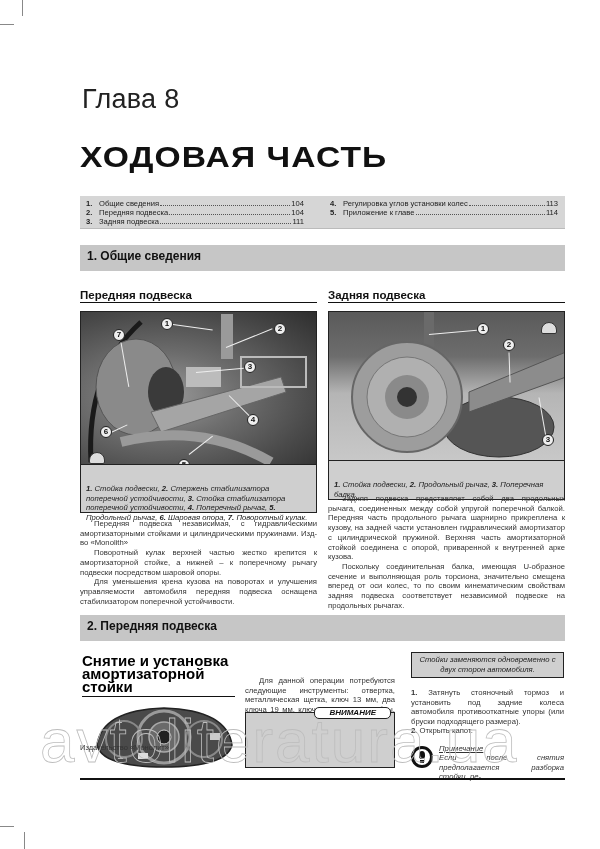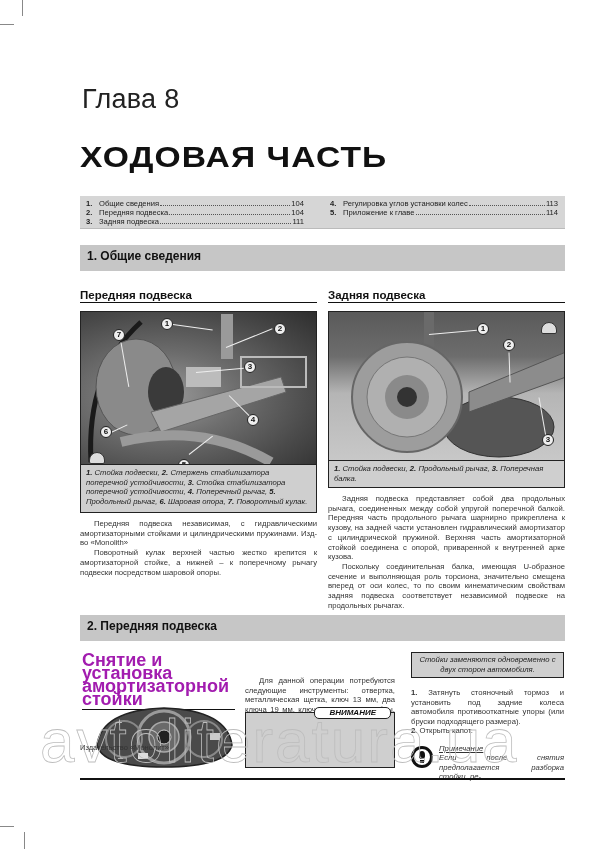--- a/index.html
+++ b/index.html
@@ -32,31 +32,31 @@
 
     .photo { position: absolute; border: 1.5px solid #222; overflow: hidden; }
     #front-photo { left: 80px; top: 311px; width: 237px; height: 154px;
       background: radial-gradient(ellipse at 35% 55%, #9a9a9a 0%, #6e6e6e 35%, #4a4a4a 70%, #2e2e2e 100%); }
     #rear-photo { left: 328px; top: 311px; width: 237px; height: 150px;
       background: linear-gradient(180deg, #5a5a5a 0%, #6d6d6d 30%, #b5b5b5 55%, #c8c8c8 100%); }
 
     .callout { position: absolute; width: 12px; height: 12px; border-radius: 50%; background: #eee; border: 1px solid #222; font-size: 8px; font-weight: bold; line-height: 10px; text-align: center; color: #111; }
     .leader { position: absolute; height: 1px; background: #eee; transform-origin: left center; }
 
-    .caption { position: absolute; background: #cfcfcf; border: 1.5px solid #222; border-top: none; font-size: 7.7px; font-style: italic; line-height: 9.6px; padding: 3px 5px; color: #222; }
+    .caption { position: absolute; background: #cfcfcf; border: 1.5px solid #222; border-top: none; font-size: 7.7px; font-style: italic; line-height: 9.6px; padding: 19px 5px; color: #222; }
     .caption b { font-style: italic; }
     #front-caption { left: 80px; top: 465px; width: 237px; height: 48px; }
     #rear-caption { left: 328px; top: 461px; width: 237px; height: 27px; }
 
     .body-text { position: absolute; font-size: 7.7px; line-height: 9.7px; text-align: justify; color: #333; }
     .body-text p { text-indent: 14px; }
     #front-text { left: 80px; top: 519px; width: 237px; }
     #rear-text { left: 328px; top: 494px; width: 237px; }
 
-    #subsection-title { position: absolute; left: 82px; top: 654px; width: 153px; font-size: 18px; font-weight: bold; line-height: 13px; color: #a21caf; border-bottom: 1.5px solid #111; padding-bottom: 3px; }
+    #subsection-title { position: absolute; left: 82px; top: 654px; width: 153px; font-size: 15px; font-weight: bold; line-height: 13px; color: #000000; border-bottom: 1.5px solid #111; padding-bottom: 3px; }
 
     #dashboard { position: absolute; left: 92px; top: 705px; width: 145px; height: 64px; }
 
     #tools-text { position: absolute; left: 245px; top: 650px; width: 150px; font-size: 7.7px; line-height: 9.6px; text-align: justify; color: #333; margin-top: 26px; }
     #tools-text p { text-indent: 14px; }
 
     #warning-box { position: absolute; left: 245px; top: 712px; width: 150px; height: 56px; background: #cfcfcf; border: 1.3px solid #222; }
     #warning-label { position: absolute; right: 3px; top: -6px; background: #fff; border: 1.3px solid #222; border-radius: 5px; font-size: 8px; font-weight: bold; font-style: italic; padding: 0 14px; line-height: 10px; color: #111; }
     #warning-text { position: absolute; left: 4px; top: 8px; right: 4px; font-size: 7.7px; font-style: italic; line-height: 9.5px; text-align: justify; color: #222; }
 
@@ -181,20 +181,21 @@
   <div class="callout" style="left:213px;top:122px;">3</div>
   <div style="position:absolute;left:212px;top:10px;width:16px;height:12px;border-radius:8px 8px 2px 2px;background:#ddd;border:1px solid #333;"></div>
 </div>
 <div class="caption" id="rear-caption">
   <b>1.</b><span> Стойка подвески, </span><b>2.</b><span> Продольный рычаг, </span><b>3.</b><span> Поперечная балка.</span>
 </div>
 
 <div class="body-text" id="front-text">
   <p>Передняя подвеска независимая, с гидравлическими амортизаторными стойками и цилиндрическими пружинами. Изд-во «Monolith»</p>
   <p>Поворотный кулак верхней частью жестко крепится к амортизаторной стойке, а нижней – к поперечному рычагу подвески посредством шаровой опоры.</p>
+  <p>Для уменьшения крена кузова на поворотах и улучшения управляемости автомобиля передняя подвеска оснащена стабилизатором поперечной устойчивости.</p>
 </div>
 
 <div class="body-text" id="rear-text">
   <p>Задняя подвеска представляет собой два продольных рычага, соединенных между собой упругой поперечной балкой. Передняя часть продольного рычага шарнирно прикреплена к кузову, на задней части установлен гидравлический амортизатор с цилиндрической пружиной. Верхняя часть амортизаторной стойкой соединена с опорой, приваренной к внутренней арке кузова.</p>
   <p>Поскольку соединительная балка, имеющая U-образное сечение и выполняющая роль торсиона, значительно смещена вперед от оси колес, то по своим кинематическим свойствам задняя подвеска соответствует независимой подвеске на продольных рычагах.</p>
 </div>
 
 <div class="section-bar" id="sec2">
   <span class="title">2. Передняя подвеска</span>
 </div>

